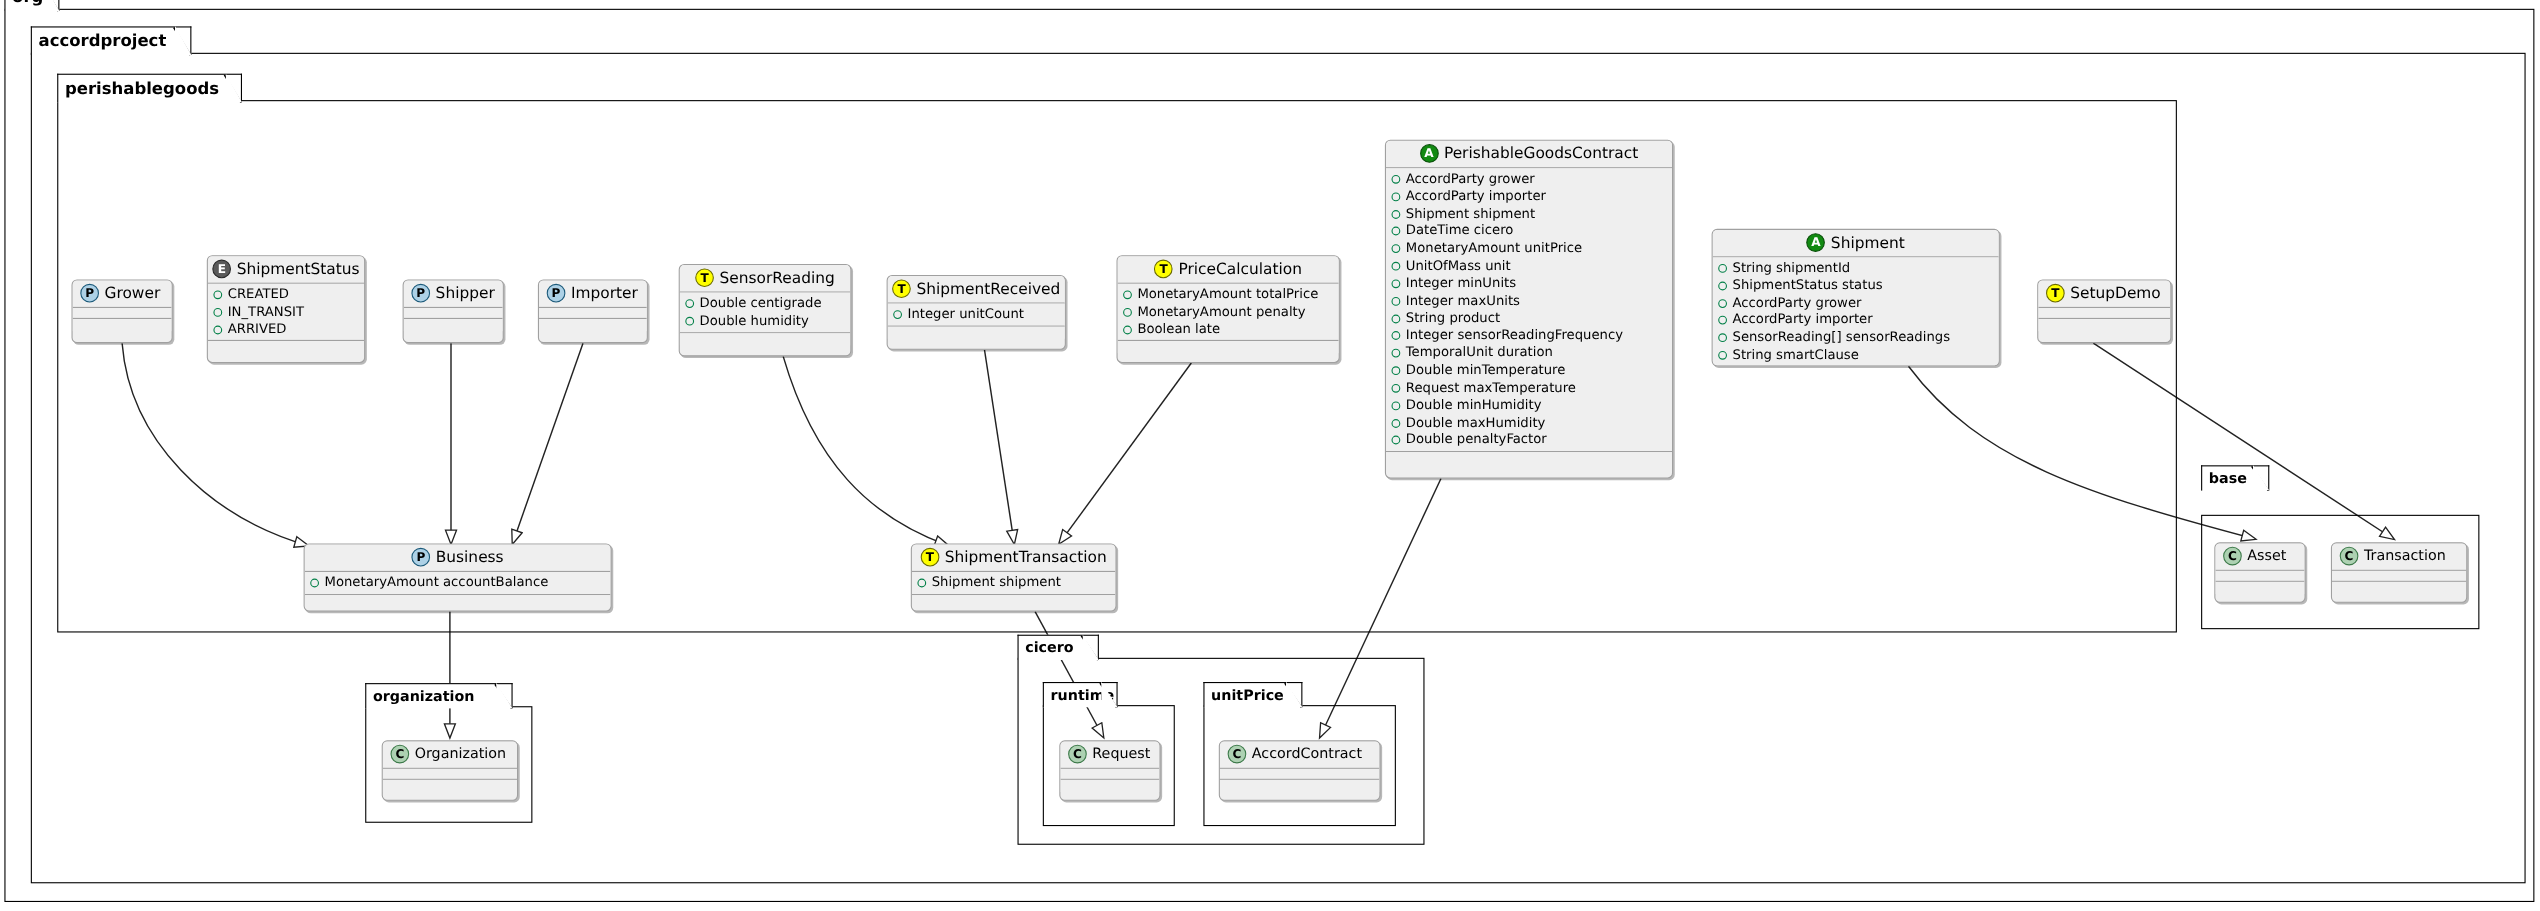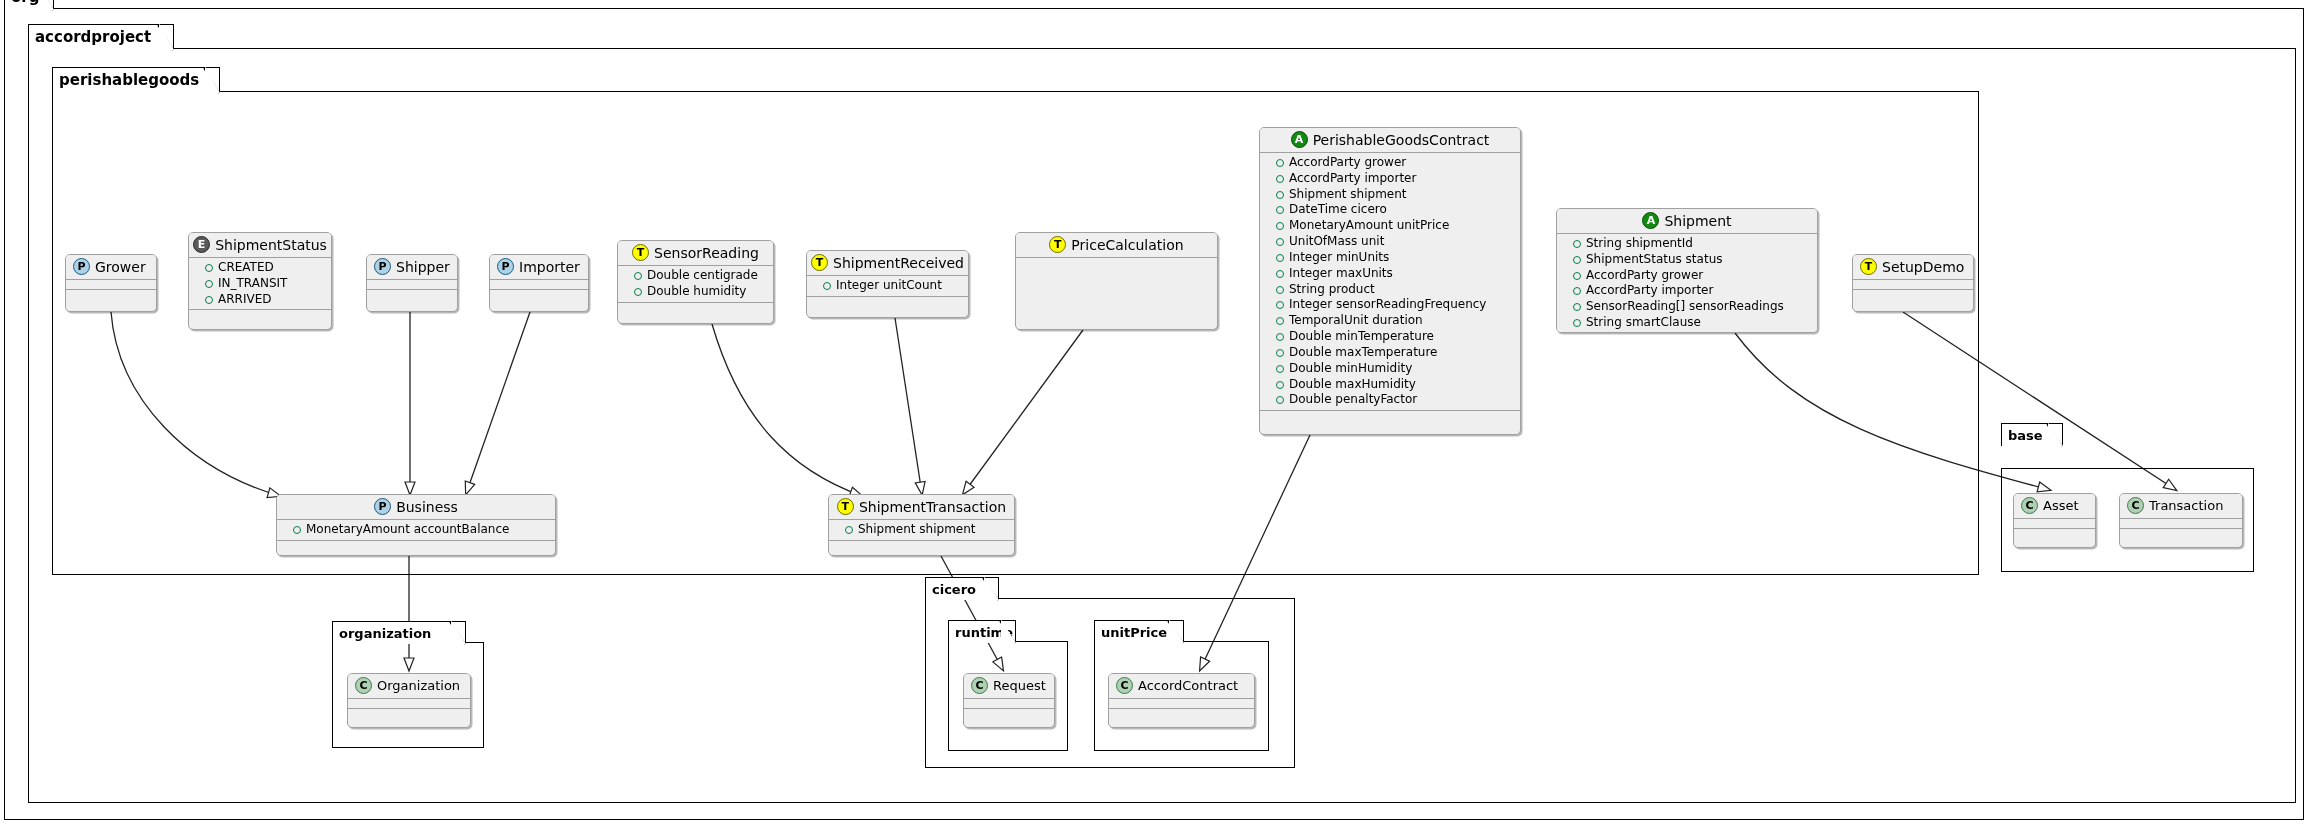--- a/index.html
+++ b/index.html
@@ -86,21 +86,21 @@
     justify-content: center;
     gap: 5px;
     padding: 3px 7px 4px 7px;
     background: #efefef;
     border-bottom: 1px solid #a0a0a0;
     color: #000000;
     white-space: nowrap;
   }
   .cls-title.tight { justify-content: flex-start; }
   .cls-body {
-    padding: 2px 5px 2px 16px;
+    padding: 2px 5px 2px 5px;
     background: #efefef;
     border-bottom: 1px solid #a0a0a0;
   }
   .cls-body.empty { padding: 0; height: 9px; }
   .cls-foot {
     height: 11px;
     background: #efefef;
   }
   .attr {
     display: flex;
@@ -309,20 +309,34 @@
             <span>Integer unitCount</span>
           </div>
         </div>
         <div class="cls-foot"></div>
       </div>
       <div class="cls" style="left: 1015px; top: 232px; width: 203px; height: 98px;">
         <div class="cls-title" style="font-size: 14px;">
           <span class="stereo st-T">T</span>
           <span>PriceCalculation</span>
         </div>
+        <div class="cls-body" style="font-size: 12px;">
+          <div class="attr">
+            <span class="bullet"></span>
+            <span>MonetaryAmount totalPrice</span>
+          </div>
+          <div class="attr">
+            <span class="bullet"></span>
+            <span>MonetaryAmount penalty</span>
+          </div>
+          <div class="attr">
+            <span class="bullet"></span>
+            <span>Boolean late</span>
+          </div>
+        </div>
         <div class="cls-foot"></div>
       </div>
       <div class="cls" style="left: 1259px; top: 127px; width: 262px; height: 308px;">
         <div class="cls-title" style="font-size: 14px;">
           <span class="stereo st-A">A</span>
           <span>PerishableGoodsContract</span>
         </div>
         <div class="cls-body" style="font-size: 12px;">
           <div class="attr">
             <span class="bullet"></span>
@@ -367,21 +381,21 @@
           <div class="attr">
             <span class="bullet"></span>
             <span>TemporalUnit duration</span>
           </div>
           <div class="attr">
             <span class="bullet"></span>
             <span>Double minTemperature</span>
           </div>
           <div class="attr">
             <span class="bullet"></span>
-            <span>Double maxTemperature</span>
+            <span>Request maxTemperature</span>
           </div>
           <div class="attr">
             <span class="bullet"></span>
             <span>Double minHumidity</span>
           </div>
           <div class="attr">
             <span class="bullet"></span>
             <span>Double maxHumidity</span>
           </div>
           <div class="attr">

